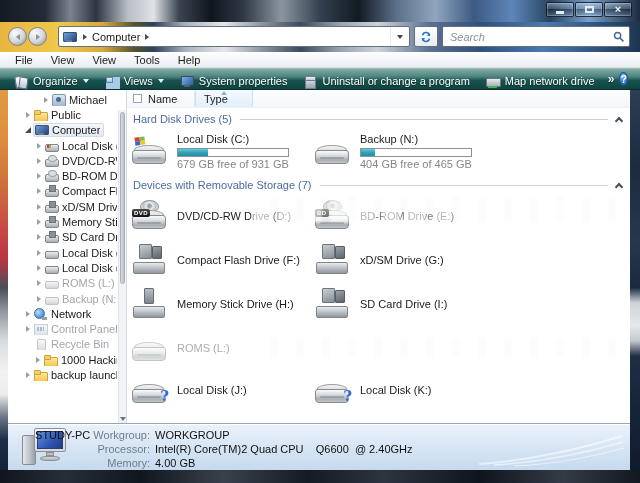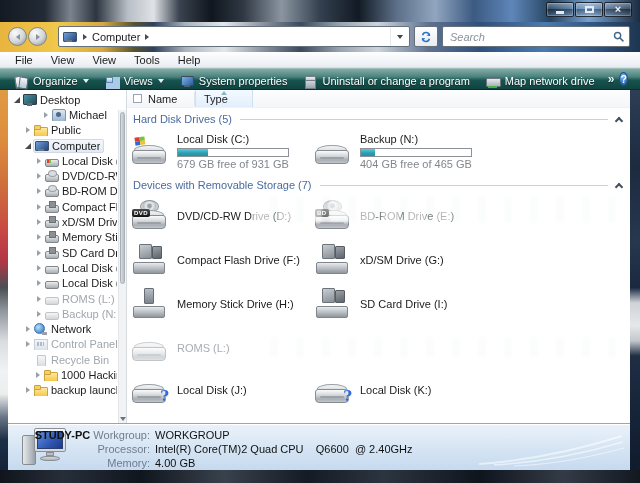--- a/index.html
+++ b/index.html
@@ -146,21 +146,21 @@
   .details{position:absolute;left:8px;top:423px;width:622px;height:47px;background:linear-gradient(#eaf2fa,#d3e3f3 60%,#c6daee);border-top:1px solid #93a6ba;box-shadow:inset 0 1px 0 #fff;overflow:hidden}
   .pc-icon{position:absolute;left:14px;top:4px;width:50px;height:40px}
   .pc-tower{position:absolute;left:0;bottom:3px;width:14px;height:30px;background:linear-gradient(90deg,#e7eaec,#b9bfc4 60%,#99a0a6);border:1px solid #858b91;border-radius:2px}
   .pc-mon{position:absolute;left:12px;top:0;width:32px;height:24px;background:linear-gradient(#f5f6f7,#d5d9dc);border:1px solid #8a9096;border-radius:2px}
   .pc-screen{position:absolute;left:15px;top:3px;width:26px;height:18px;background:linear-gradient(135deg,#5b8fe0 0%,#2f55b0 60%,#1d3a8a);border:1px solid #2c3e6e}
   .pc-stand{position:absolute;left:24px;top:24px;width:8px;height:4px;background:#b9bfc4;border:1px solid #8a9096}
   .pc-base{position:absolute;left:18px;top:28px;width:20px;height:5px;background:linear-gradient(#d5d9dc,#aeb4b9);border:1px solid #8a9096;border-radius:40%/60%}
   .details-text{position:absolute;left:0;top:4px;width:100%;font-size:11px}
   .drow{display:flex;line-height:14px}
   .dlabel{width:142px;text-align:right;white-space:nowrap;color:#6f7d8c;flex:none}
-  .pcname{color:#111;font-weight:bold}
+  .pcname{color:#111;font-weight:normal}
   .dvalue{margin-left:5px;color:#111;white-space:pre}
   .swoosh{position:absolute;right:6px;bottom:2px}
 
   
   .wm{position:absolute;z-index:6;border-radius:4px;filter:blur(1.2px);
     background:linear-gradient(rgba(255,255,255,.28),rgba(255,255,255,.28)),
       repeating-linear-gradient(90deg,rgba(255,255,255,.55) 0 18px,rgba(230,233,236,.18) 18px 26px)}
   #wm1{left:252px;top:197px;width:376px;height:25px}
   #wm2{left:252px;top:338px;width:376px;height:19px}
 </style>
@@ -251,27 +251,20 @@
           <span>Map network drive</span>
         </span>
       </span>
     <span class="tb-overflow">»</span>
     <span class="help-circle">?</span>
   </div>
 
   <div class="bodyarea">
     <div class="sidebar">
       <div class="tree" id="tree">
-          <div class="tree-row" style="padding-left:4px">
-            <span class="exp e"></span>
-            <span class="rowin">
-              <span class="ticon t-desktop"></span>
-              <span class="tlabel">Desktop</span>
-            </span>
-          </div>
           <div class="tree-row" style="padding-left:33px">
             <span class="exp c"></span>
             <span class="rowin">
               <span class="ticon t-user"></span>
               <span class="tlabel">Michael</span>
             </span>
           </div>
           <div class="tree-row" style="padding-left:15px">
             <span class="exp c"></span>
             <span class="rowin">

